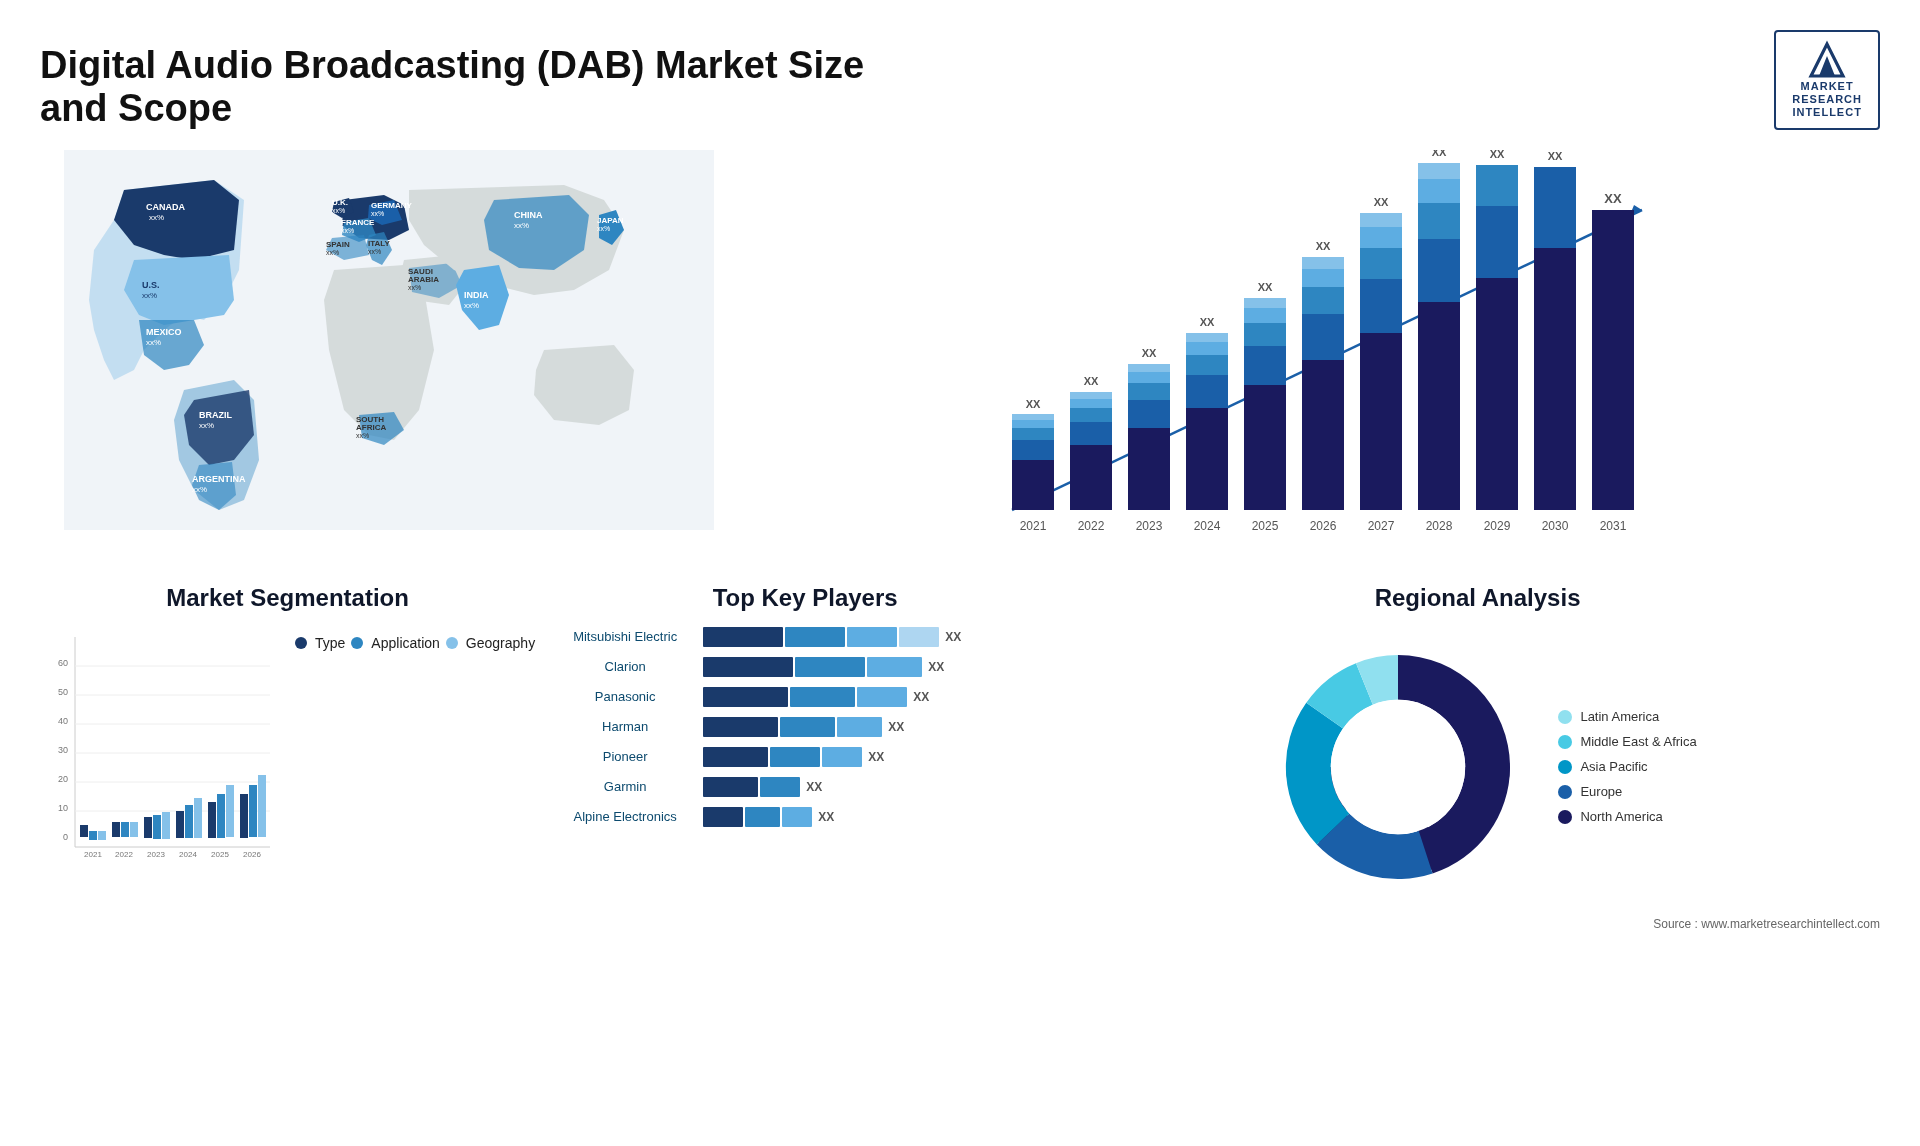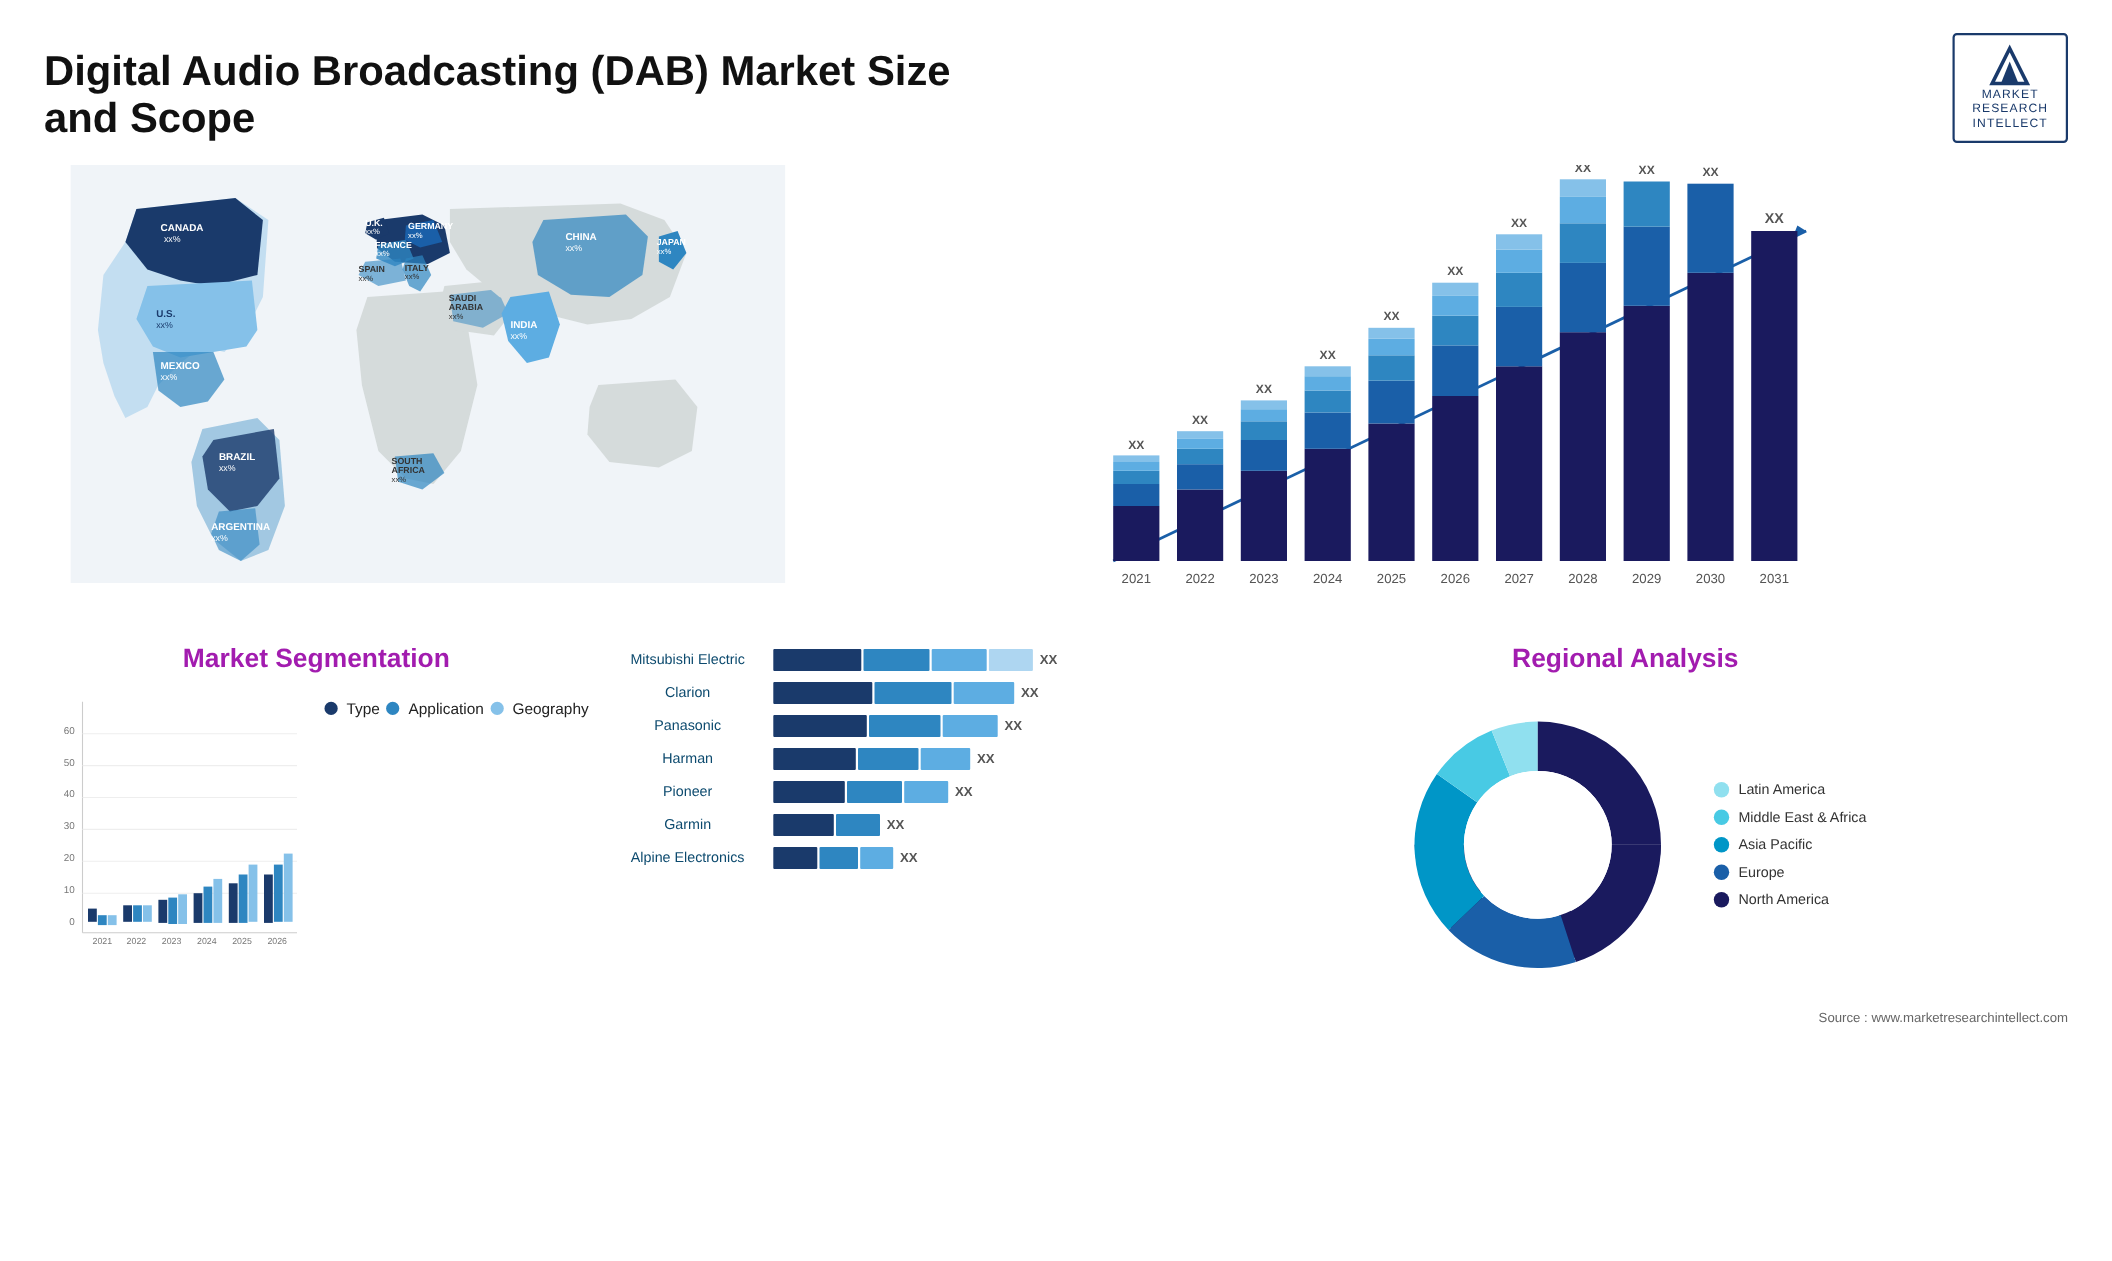--- a/index.html
+++ b/index.html
@@ -32,21 +32,21 @@
       border: 2px solid #1a3a6b;
       padding: 8px 16px;
       border-radius: 4px;
     }
     .logo-icon {
       width: 50px;
       height: 40px;
     }
     .logo-text {
       font-size: 11px;
-      font-weight: 400;
+      font-weight: 700;
       color: #1a3a6b;
       letter-spacing: 1px;
       text-align: center;
       line-height: 1.2;
     }
     
     .top-section {
       display: flex;
       gap: 30px;
       margin-bottom: 30px;
@@ -70,21 +70,21 @@
     .players-area {
       flex: 0 0 500px;
     }
     .regional-area {
       flex: 1;
     }
     
     .section-title {
       font-size: 24px;
       font-weight: 700;
-      color: #a21caf;
+      color: #0f172a;
       margin-bottom: 15px;
       text-align: center;
     }
     
     .map-svg-container {
       width: 650px;
       height: 380px;
       position: relative;
     }
     
@@ -447,20 +447,21 @@
         </div>
         <div class="seg-legend-item">
           <div class="seg-legend-dot" style="background:#85c1e9;"></div>
           <span>Geography</span>
         </div>
       </div>
     </div>
   </div>
 
   <div class="players-area">
+    <h2 class="section-title">Top Key Players</h2>
     <div class="players-chart">
 
       <div class="player-row">
         <span class="player-name">Mitsubishi Electric</span>
         <div class="player-bars">
           <div class="player-bar-segment" style="width:80px; background:#1a3a6b;"></div>
           <div class="player-bar-segment" style="width:60px; background:#2e86c1;"></div>
           <div class="player-bar-segment" style="width:50px; background:#5dade2;"></div>
           <div class="player-bar-segment" style="width:40px; background:#aed6f1;"></div>
           <span class="player-xx">XX</span>

